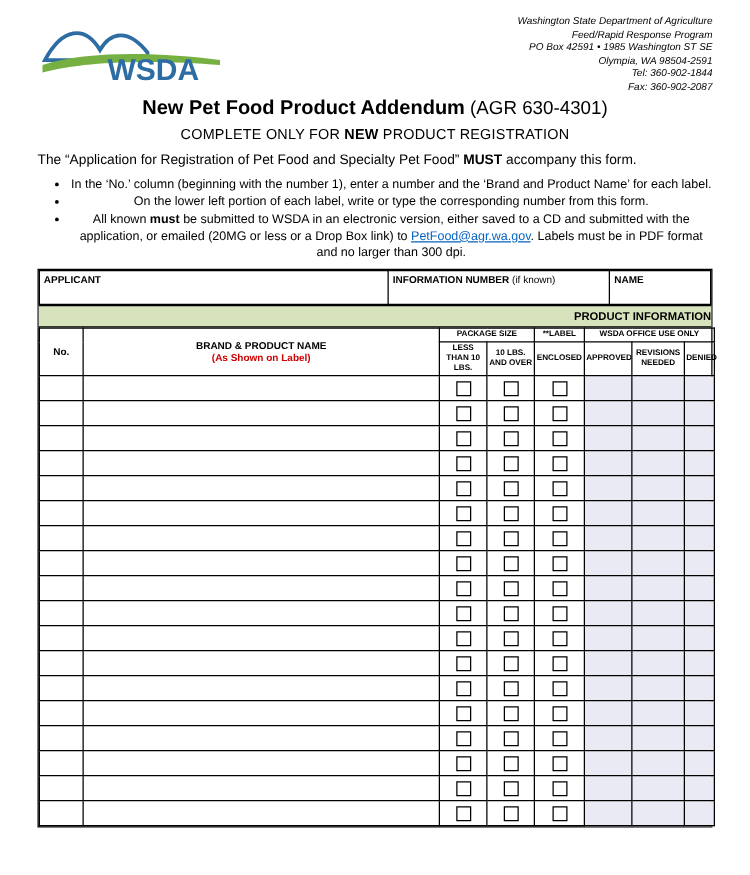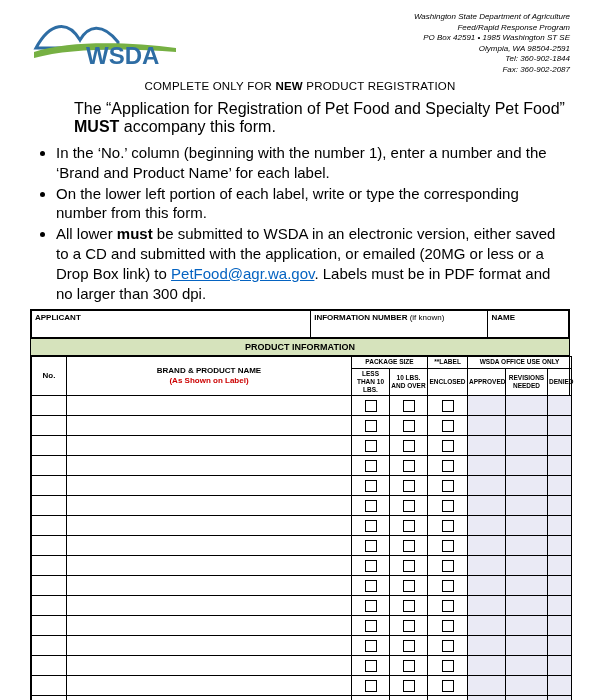--- a/index.html
+++ b/index.html
@@ -10,36 +10,36 @@
   .top-header { display:flex; justify-content:space-between; align-items:flex-start; height:64px; }
   .logo-wrap { width:170px; padding-top:4px; }
   .address { text-align:right; font-style:italic; font-size:8px; line-height:1.32; padding-top:2px; }
 
   
   .title-line { text-align:center; margin-top:4px; font-size:16px; }
   .title-main { font-weight:bold; }
   .title-code { font-weight:normal; font-size:15px; }
   .subtitle { text-align:center; margin-top:6px; font-size:11.5px; letter-spacing:.2px; }
   .emph-u { font-weight:bold; }
-  .intro { margin-top:8px; font-size:16px;margin-left:44px; }
+  .intro { margin-top:8px; font-size:11px; }
 
   
-  ul.bullets { margin:7px 0 6px 26px; font-size:15px; line-height:1.32; }
+  ul.bullets { margin:7px 0 6px 26px; font-size:10px; line-height:1.32;text-align:center; }
   ul.bullets li { margin-bottom:1px; }
   a.email-link { color:#0563c1; text-decoration:underline; cursor:pointer; }
 
   
   .form-outline { border:1.5px solid #000; }
   table { border-collapse:collapse; width:100%; table-layout:fixed; }
   td, th { border:1px solid #000; vertical-align:top; }
 
   .info-row td { height:27px; font-size:8px; font-weight:bold; padding:2px 3px; }
   .if-known { font-weight:normal; }
 
-  .section-band { background:#d6e3bc; border-top:1px solid #000; border-bottom:1px solid #000; text-align:center; font-weight:bold; font-size:9px; padding:3px 0; }
+  .section-band { background:#d6e3bc; border-top:1px solid #000; border-bottom:1px solid #000; text-align:right; font-weight:bold; font-size:9px; padding:3px 0; }
 
   .grid th { font-size:6.5px; font-weight:bold; text-align:center; vertical-align:middle; padding:1px; line-height:1.25; }
   .grid .h-no, .grid .h-brand { font-size:8px; }
   .grid .brand-note { color:#cc0000; font-weight:bold; font-size:8px;text-align:center; }
   .grid tbody td { height:20px; }
   .c-chk { text-align:center; vertical-align:middle; }
   .chk { display:inline-block; width:12px; height:12px; border:1.5px solid #000; background:#fff; vertical-align:middle; }
   .c-office { background:#eaeaf5; }
 
   .footer-code { font-size:8px; margin-top:4px; }
@@ -60,32 +60,35 @@
     <div class="address">
       <div>Washington State Department of Agriculture</div>
       <div>Feed/Rapid Response Program</div>
       <div>PO Box 42591 • 1985 Washington ST SE</div>
       <div>Olympia, WA 98504-2591</div>
       <div>Tel:  360-902-1844</div>
       <div>Fax: 360-902-2087</div>
     </div>
   </div>
 
+  <div class="title-line">
+    <span class="title-main">New Pet Food Product Addendum</span><span class="title-code"> (AGR 630-4301)</span>
+  </div>
   <div class="subtitle">
     <span>COMPLETE ONLY FOR </span><span class="emph-u">NEW</span><span> PRODUCT REGISTRATION</span>
   </div>
   <div class="intro">
     <span>The “Application for Registration of Pet Food and Specialty Pet Food” </span><span class="emph-u">MUST</span><span> accompany this form.</span>
   </div>
 
   <ul class="bullets">
     <li>In the ‘No.’ column (beginning with the number 1), enter a number and the ‘Brand and Product Name’ for each label.</li>
     <li>On the lower left portion of each label, write or type the corresponding number from this form.</li>
     <li>
-      <span>All lower </span><span class="emph-u">must</span><span> be submitted to WSDA in an electronic version, either saved to a CD and submitted with the application, or emailed (20MG or less or a Drop Box link) to </span><a class="email-link">PetFood@agr.wa.gov</a><span>. Labels must be in PDF format and no larger than 300 dpi.</span>
+      <span>All known </span><span class="emph-u">must</span><span> be submitted to WSDA in an electronic version, either saved to a CD and submitted with the application, or emailed (20MG or less or a Drop Box link) to </span><a class="email-link">PetFood@agr.wa.gov</a><span>. Labels must be in PDF format and no larger than 300 dpi.</span>
     </li>
   </ul>
 
   <div class="form-outline">
 
     <table class="info">
       <colgroup>
           <col style="width:52%">
           <col style="width:33%">
           <col style="width:15%">

